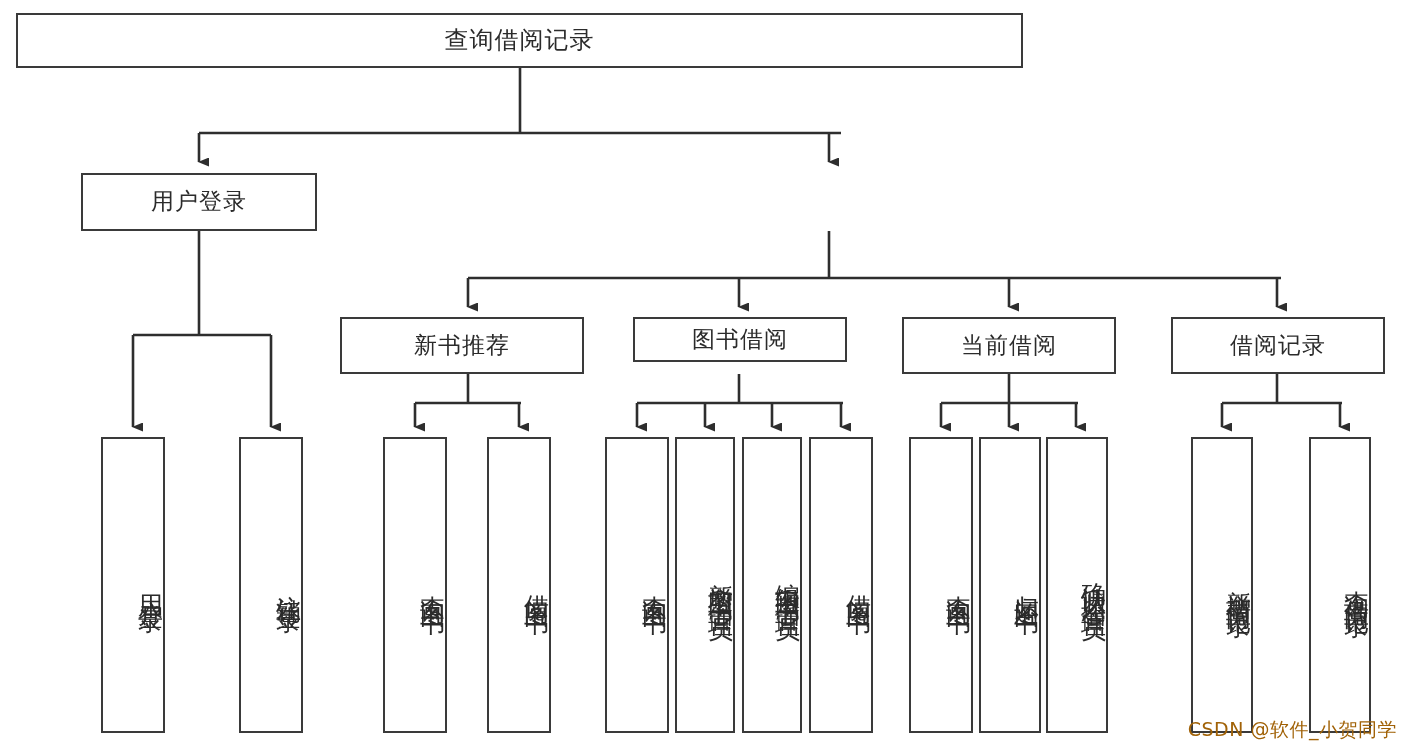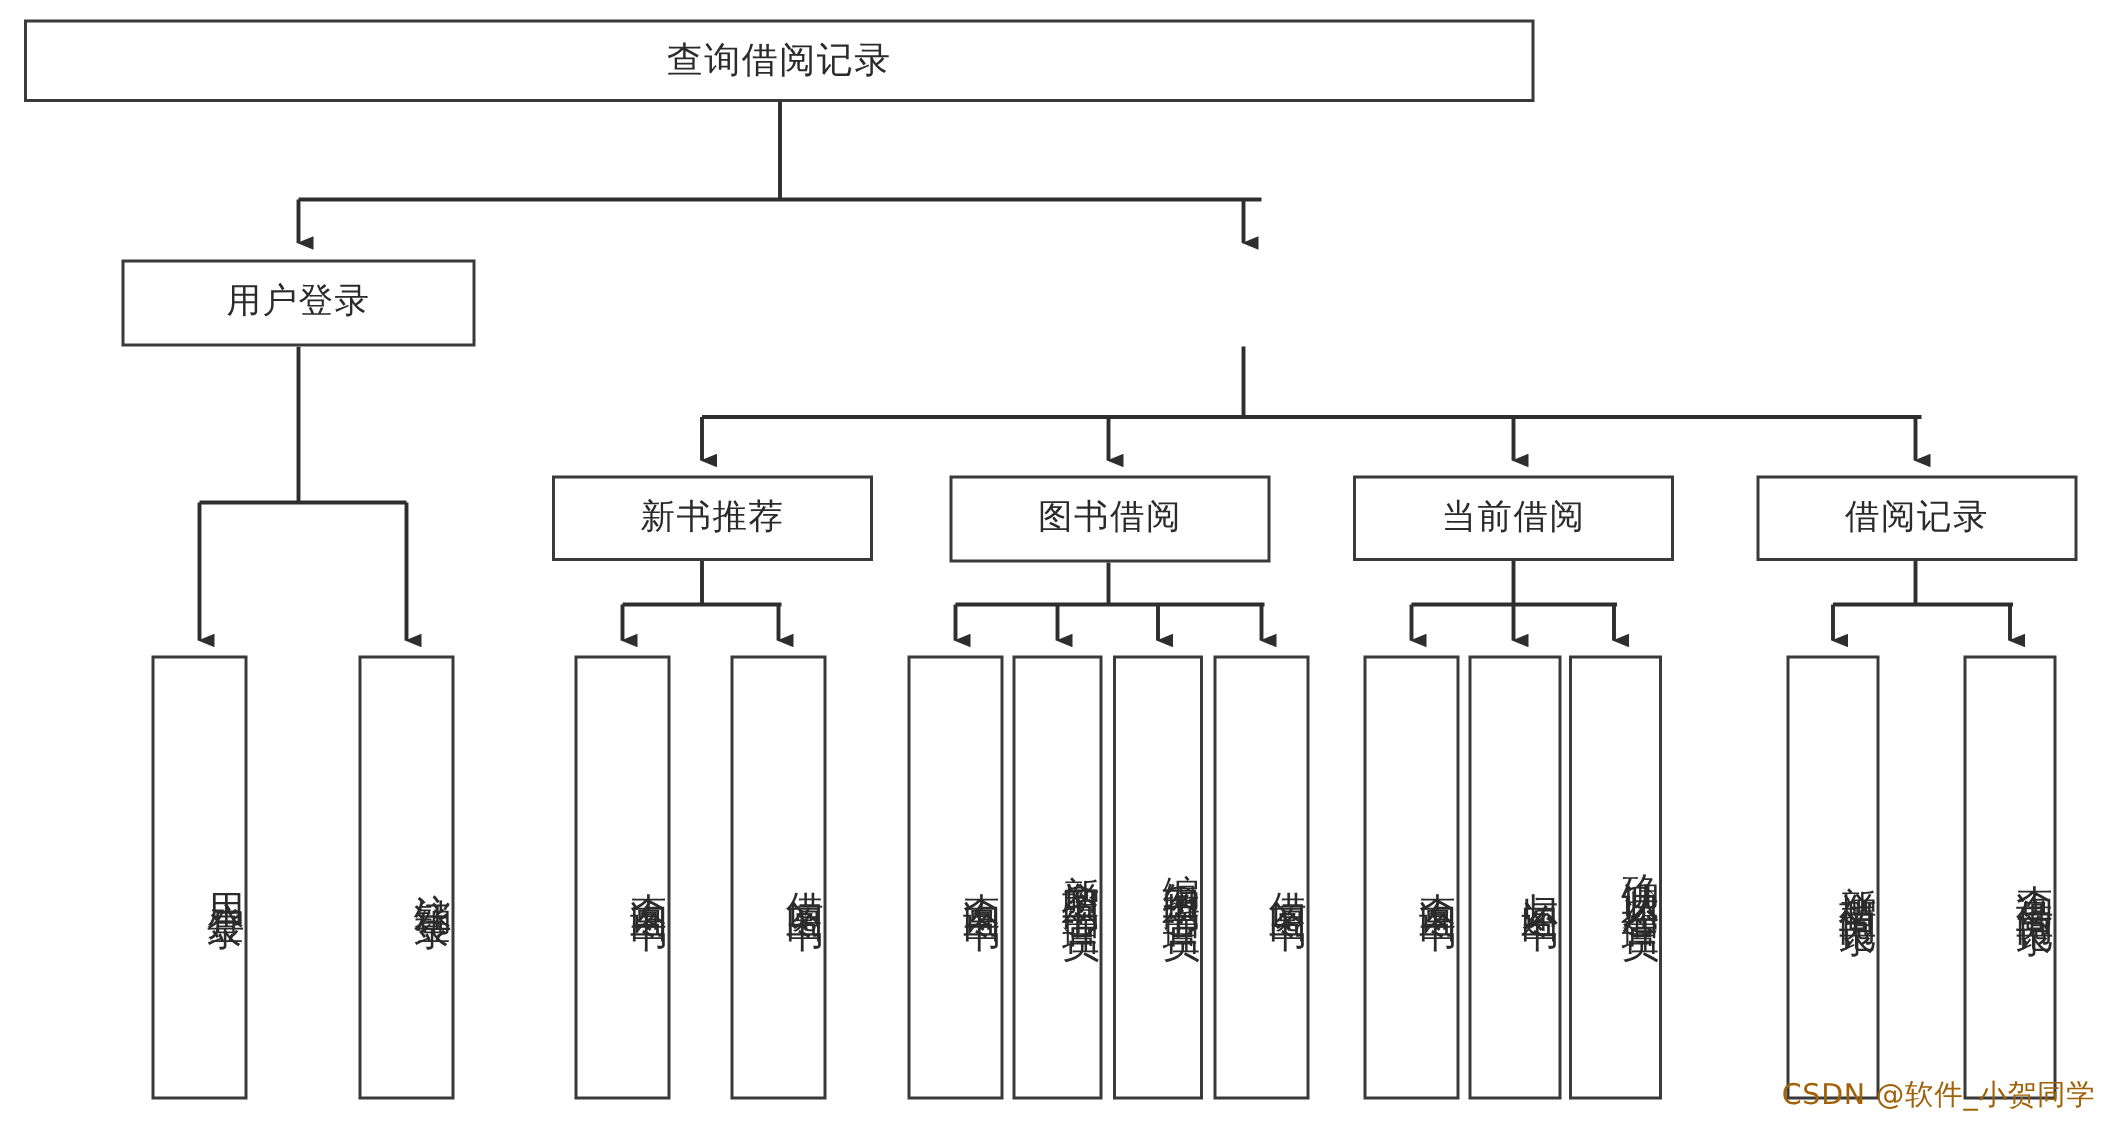--- a/index.html
+++ b/index.html
@@ -131,25 +131,25 @@
 
   <div class="node node-horizontal node-root" style="left:16px; top:13px; width:1007px; height:55px;">
     <span>查询借阅记录</span>
   </div>
 
   <div class="node node-horizontal" style="left:81px; top:173px; width:236px; height:58px;">
     <span>用户登录</span>
   </div>
 
 
-  <div class="node node-horizontal" style="left:368px; top:317px; width:214px; height:57px;">
+  <div class="node node-horizontal" style="left:340px; top:317px; width:244px; height:57px;">
     <span>新书推荐</span>
   </div>
 
-  <div class="node node-horizontal" style="left:633px; top:317px; width:214px; height:58px;">
+  <div class="node node-horizontal" style="left:633px; top:317px; width:214px; height:45px;">
     <span>图书借阅</span>
   </div>
 
   <div class="node node-horizontal" style="left:902px; top:317px; width:214px; height:57px;">
     <span>当前借阅</span>
   </div>
 
   <div class="node node-horizontal" style="left:1171px; top:317px; width:214px; height:57px;">
     <span>借阅记录</span>
   </div>

